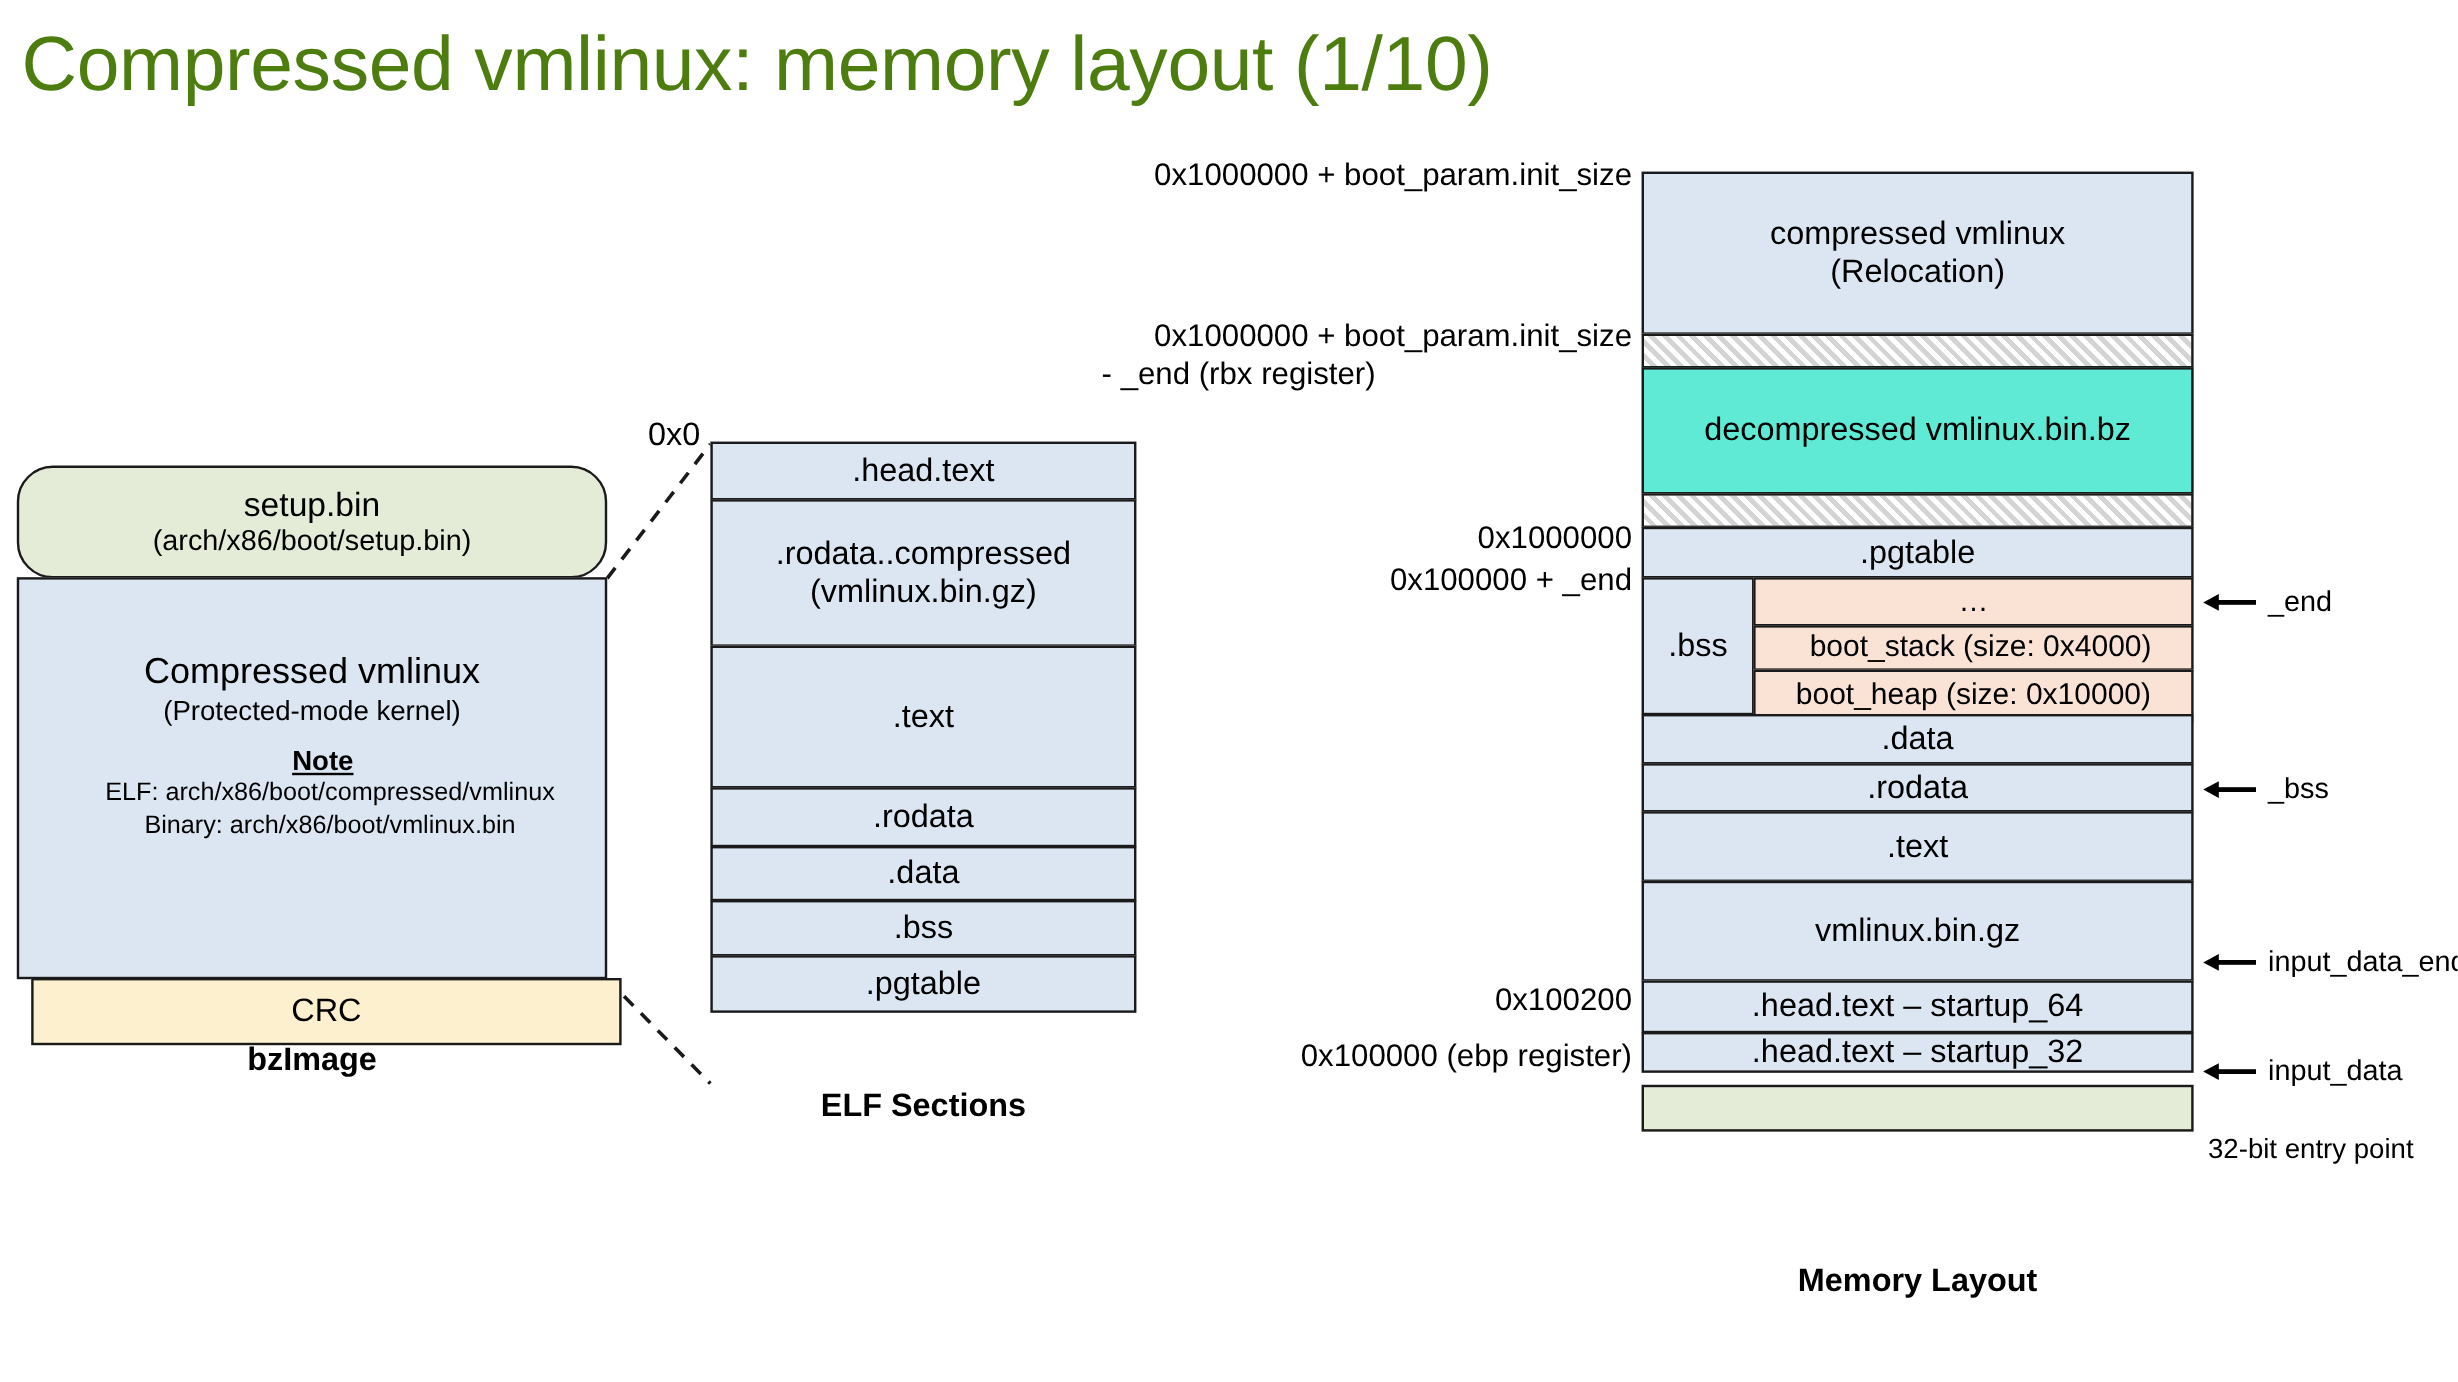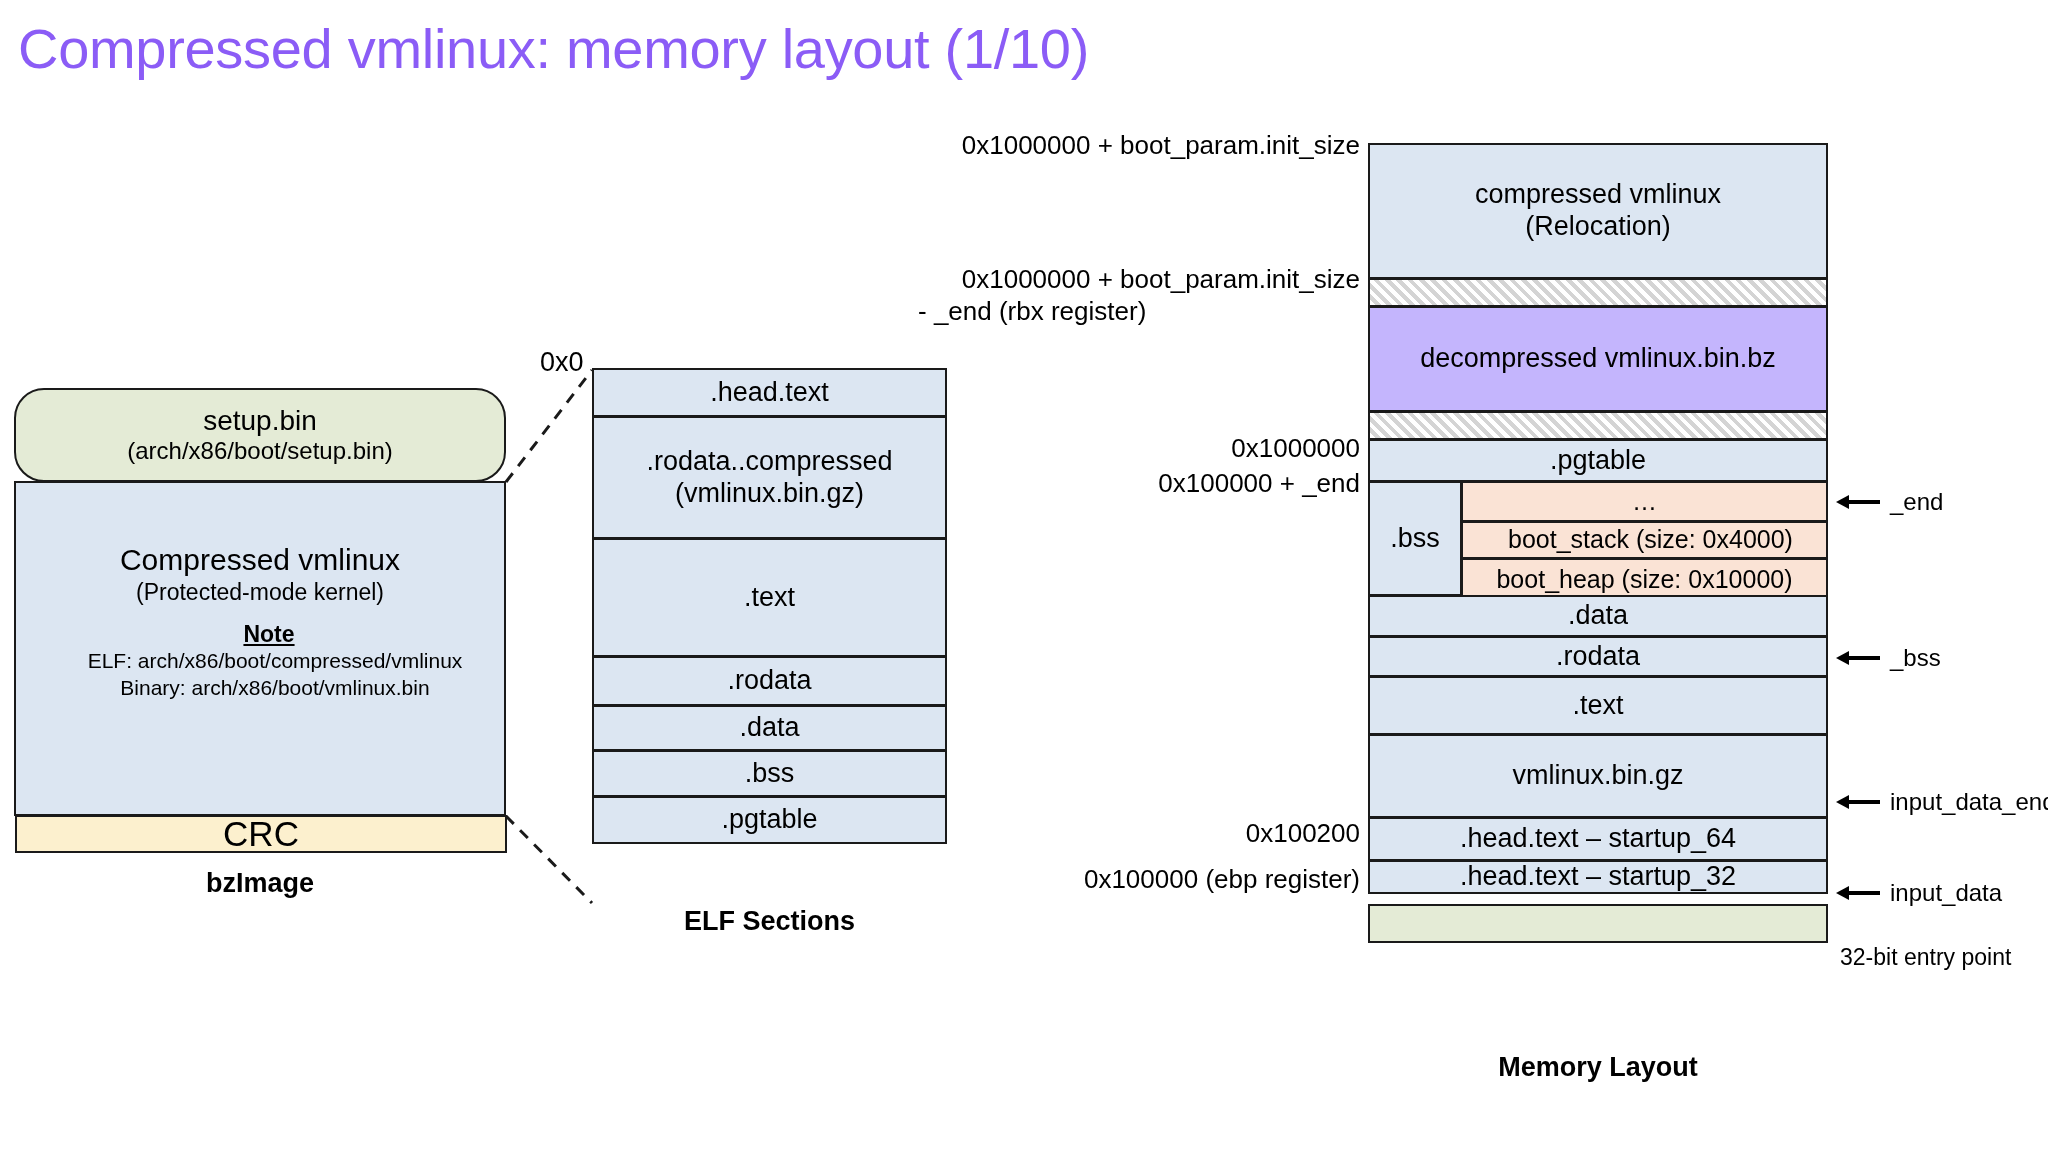--- a/index.html
+++ b/index.html
@@ -15,42 +15,42 @@
     font-family: "Liberation Sans", sans-serif;
     color: #000000;
     overflow: hidden;
   }
 
   
   #slide-title {
     position: absolute;
     left: 18px;
     top: 16px;
-    font-size: 56px;
+    font-size: 64px;
     font-weight: 400;
     letter-spacing: -0.3px;
-    color: #8b5cf6;
+    color: #4d7c0f;
     white-space: nowrap;
   }
 
   
   .box {
     position: absolute;
     box-sizing: border-box;
     border: 2px solid #1a1a1a;
     display: flex;
     align-items: center;
     justify-content: center;
     text-align: center;
     line-height: 1.18;
   }
   .blue   { background: #dce6f2; }
   .green  { background: #e4ebd6; }
   .cream  { background: #fcf0ce; }
-  .gold   { background: #c4b5fd; }
+  .gold   { background: #5eead4; }
   .peach  { background: #fae3d5; }
   .hatch  {
     background-color: #ffffff;
     background-image: repeating-linear-gradient(
         45deg,
         #ffffff 0px, #ffffff 4px,
         #d4d4d4 4px, #d4d4d4 8px);
   }
 
   
@@ -85,22 +85,22 @@
     font-weight: bold;
     text-decoration: underline;
   }
   #cv-note-elf, #cv-note-bin {
     margin-left: 30px;
     font-size: 21px;
     line-height: 1.28;
   }
 
   #crc-box {
-    left: 1px; top: 427px; width: 492px; height: 38px;
-    font-size: 35px;
+    left: 12px; top: 427px; width: 492px; height: 56px;
+    font-size: 27px;
   }
 
   #bzimage-caption {
     position: absolute;
     left: 0px; top: 480px; width: 492px;
     text-align: center;
     font-size: 27px;
     font-weight: bold;
   }
 

